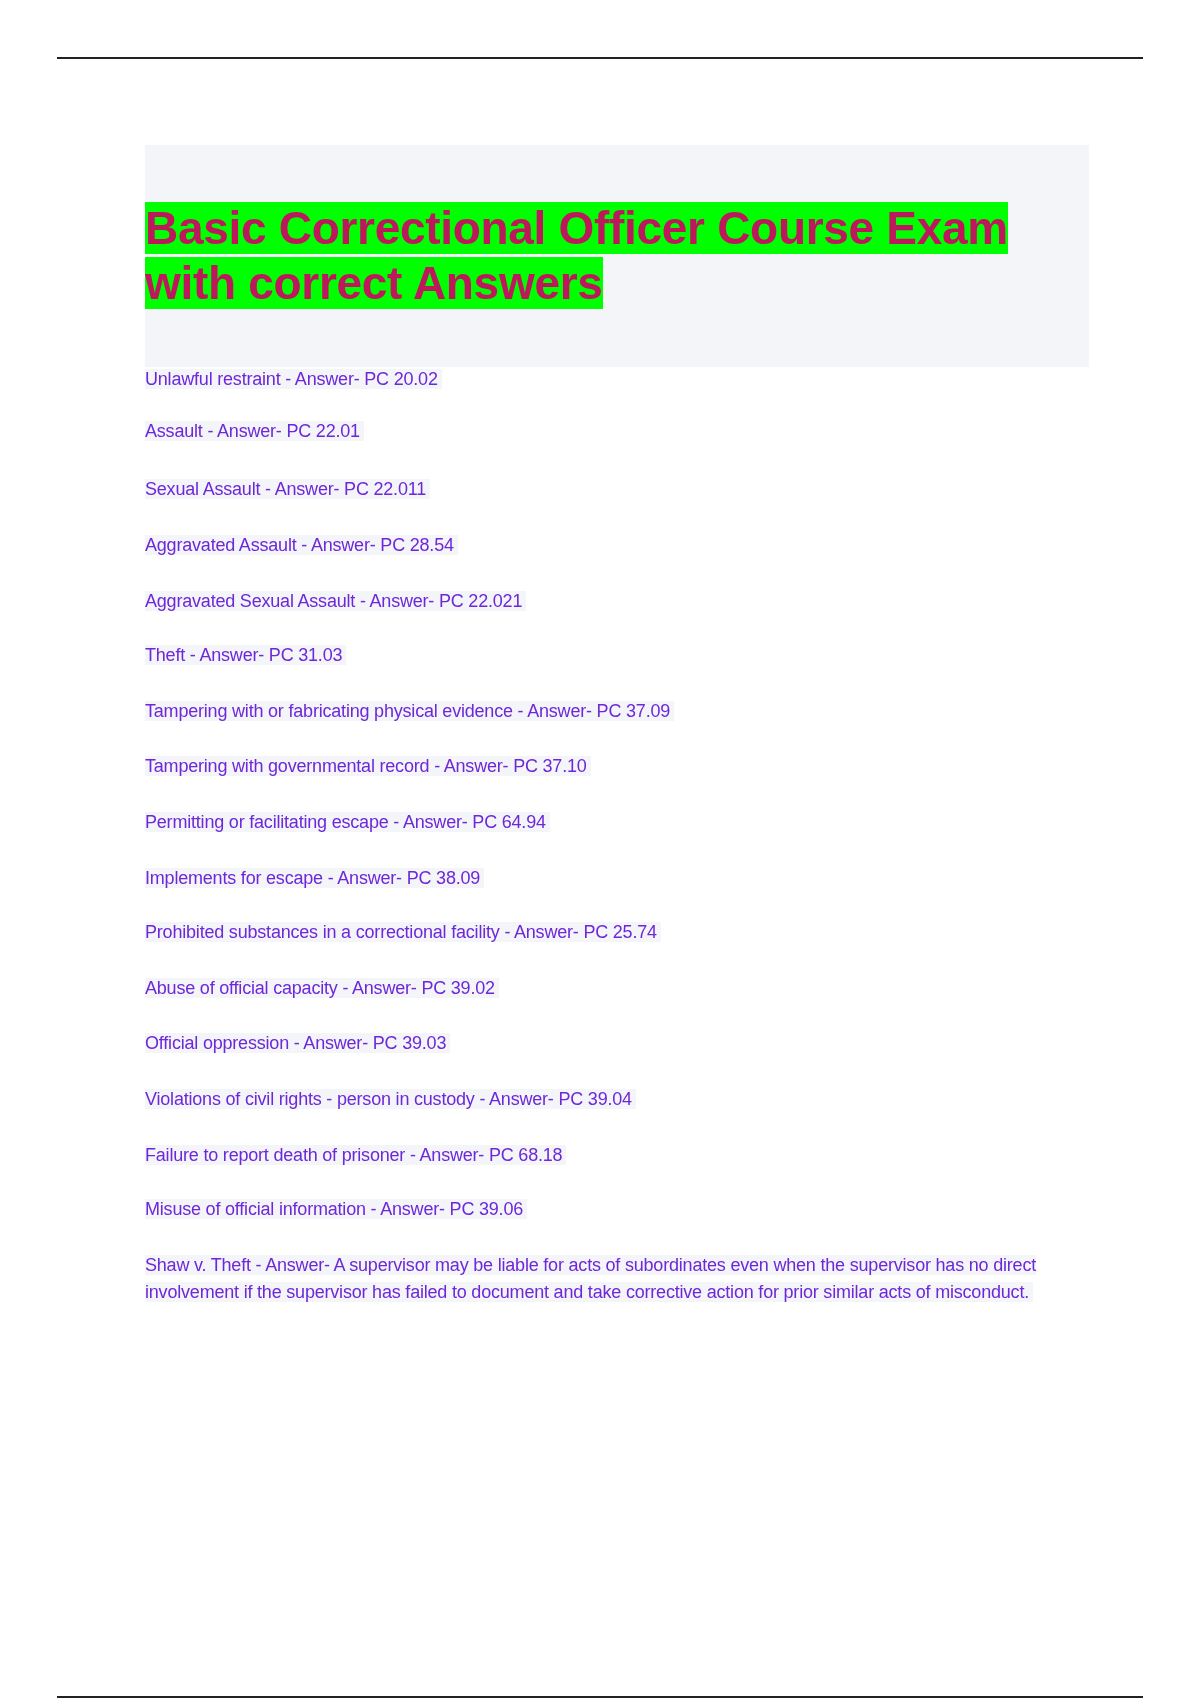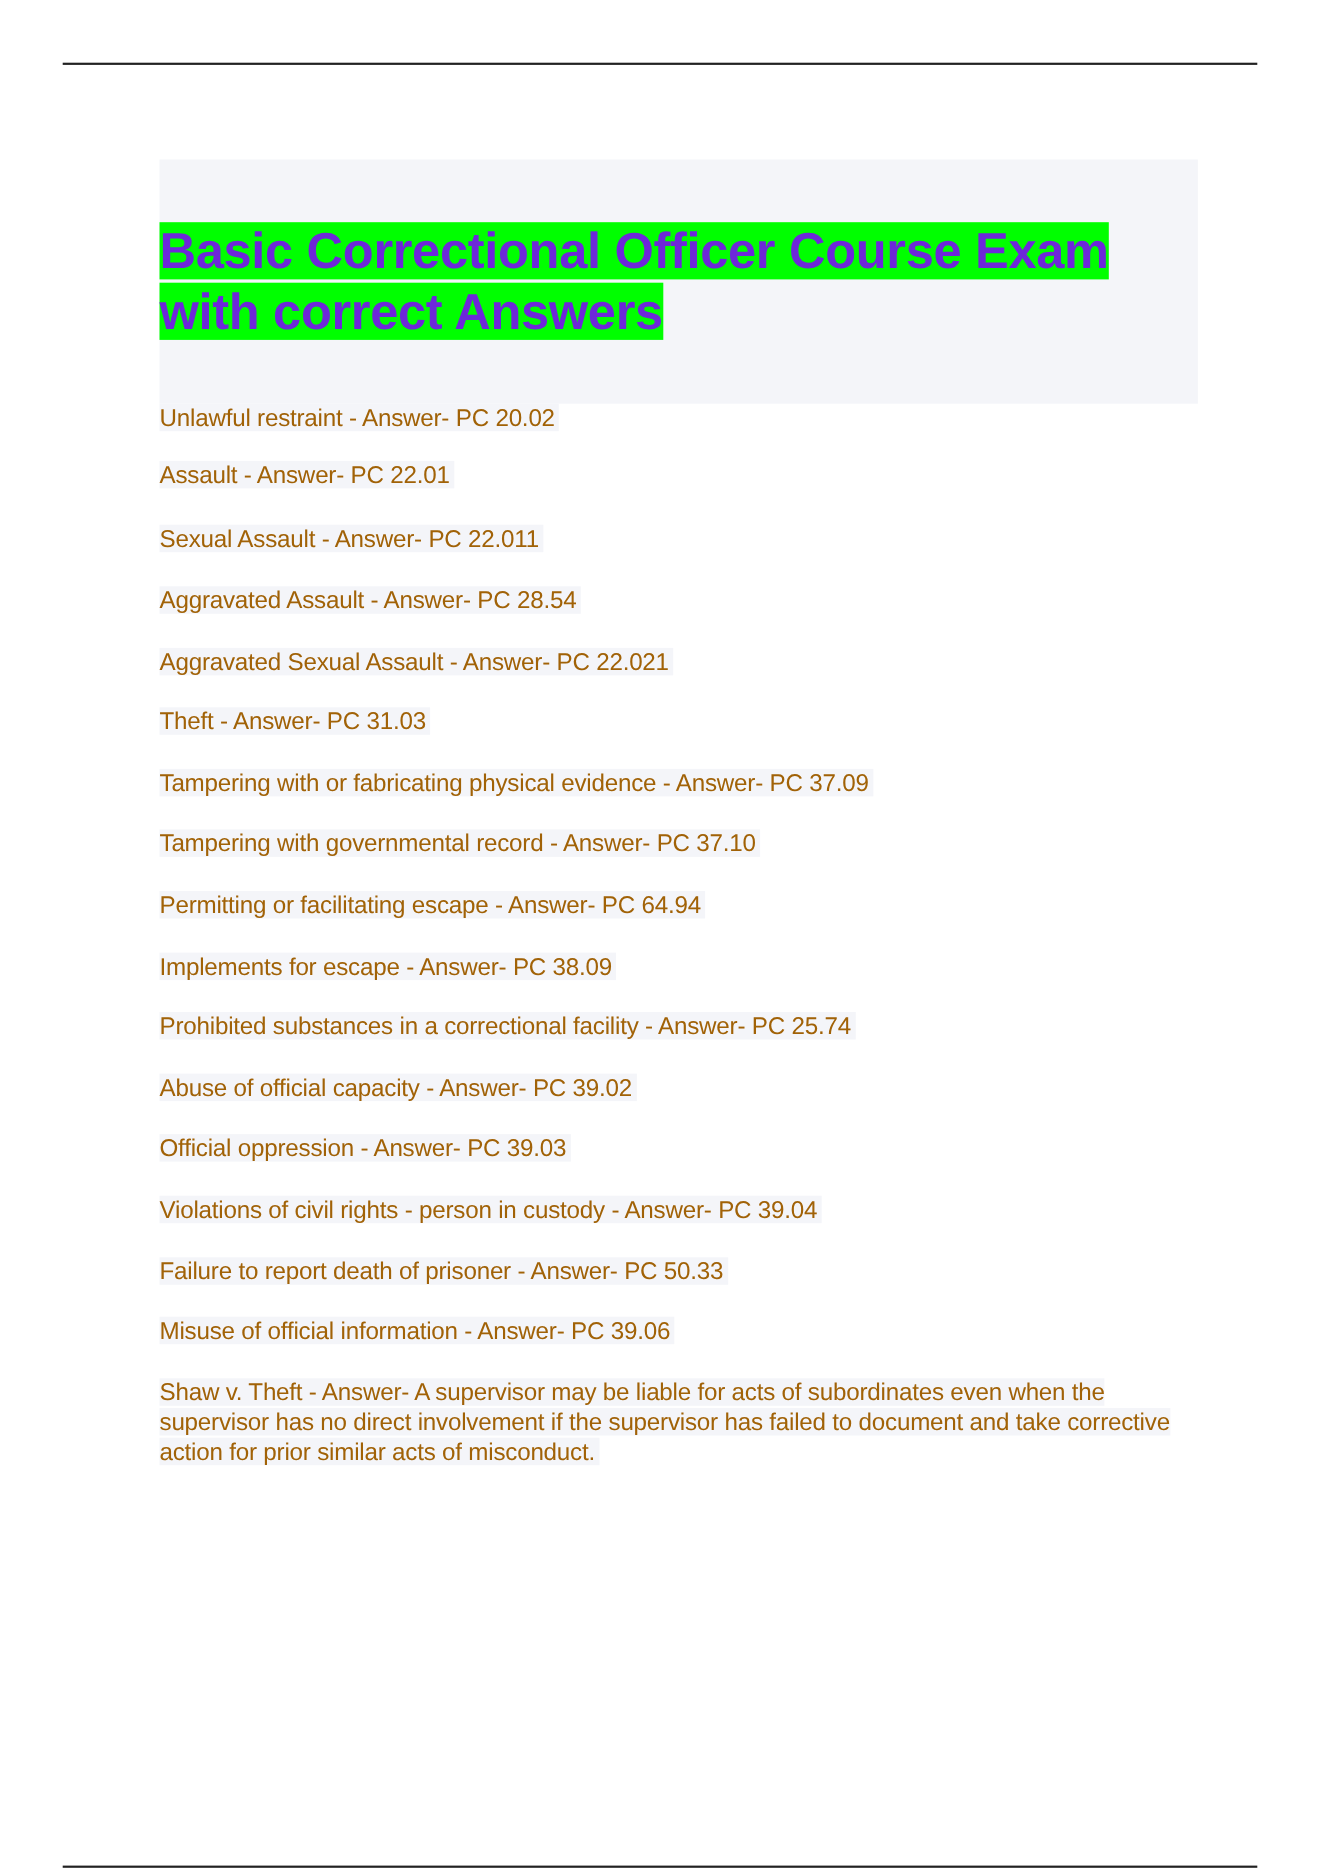--- a/index.html
+++ b/index.html
@@ -5,24 +5,24 @@
     html, body { margin: 0; padding: 0; background: #ffffff; }
     body { width: 1200px; height: 1700px; position: relative; overflow: hidden;
            font-family: "Liberation Sans", sans-serif; color: #222; }
     .rule { position: absolute; left: 57px; width: 1086px; height: 2px; background: #222; }
     .rule.top { top: 57px; }
     .rule.bottom { top: 1696px; }
     .title-block { position: absolute; left: 145px; top: 145px; width: 944px; height: 222px;
                    background: #f4f5f9; }
     .title { position: absolute; left: 0; top: 56px; margin: 0;
              font-family: "Liberation Sans", sans-serif; font-weight: bold; font-size: 46px;
-             line-height: 55px; color: #6d28d9; width: 930px; letter-spacing: -0.3px; }
+             line-height: 55px; color: #be185d; width: 930px; letter-spacing: -0.3px; }
     .title span { background: #00ff00; box-decoration-break: clone; -webkit-box-decoration-break: clone; }
     .items { position: absolute; left: 145px; top: 366px; width: 944px; }
-    .item { position: absolute; left: 0; font-size: 22px; line-height: 27px; color: #a16207;
+    .item { position: absolute; left: 0; font-size: 18px; line-height: 27px; color: #6d28d9;
             letter-spacing: -0.2px; }
     .item span { background: #f4f5f9; padding-right: 4px; }
     .item.long { width: 940px; }
   </style>
 </head>
 <body>
 
 <div class="rule top"></div>
 
 <div class="title-block">
@@ -37,18 +37,18 @@
   <div class="item" style="top:222px"><span>Aggravated Sexual Assault - Answer- PC 22.021</span></div>
   <div class="item" style="top:276px"><span>Theft - Answer- PC 31.03</span></div>
   <div class="item" style="top:332px"><span>Tampering with or fabricating physical evidence - Answer- PC 37.09</span></div>
   <div class="item" style="top:387px"><span>Tampering with governmental record - Answer- PC 37.10</span></div>
   <div class="item" style="top:443px"><span>Permitting or facilitating escape - Answer- PC 64.94</span></div>
   <div class="item" style="top:499px"><span>Implements for escape - Answer- PC 38.09</span></div>
   <div class="item" style="top:553px"><span>Prohibited substances in a correctional facility - Answer- PC 25.74</span></div>
   <div class="item" style="top:609px"><span>Abuse of official capacity - Answer- PC 39.02</span></div>
   <div class="item" style="top:664px"><span>Official oppression - Answer- PC 39.03</span></div>
   <div class="item" style="top:720px"><span>Violations of civil rights - person in custody - Answer- PC 39.04</span></div>
-  <div class="item" style="top:776px"><span>Failure to report death of prisoner - Answer- PC 50.33</span></div>
+  <div class="item" style="top:776px"><span>Failure to report death of prisoner - Answer- PC 68.18</span></div>
   <div class="item" style="top:830px"><span>Misuse of official information - Answer- PC 39.06</span></div>
   <div class="item long" style="top:886px"><span>Shaw v. Theft - Answer- A supervisor may be liable for acts of subordinates even when the supervisor has no direct involvement if the supervisor has failed to document and take corrective action for prior similar acts of misconduct.</span></div>
 </div>
 
 <div class="rule bottom"></div>
 
 </body></html>

